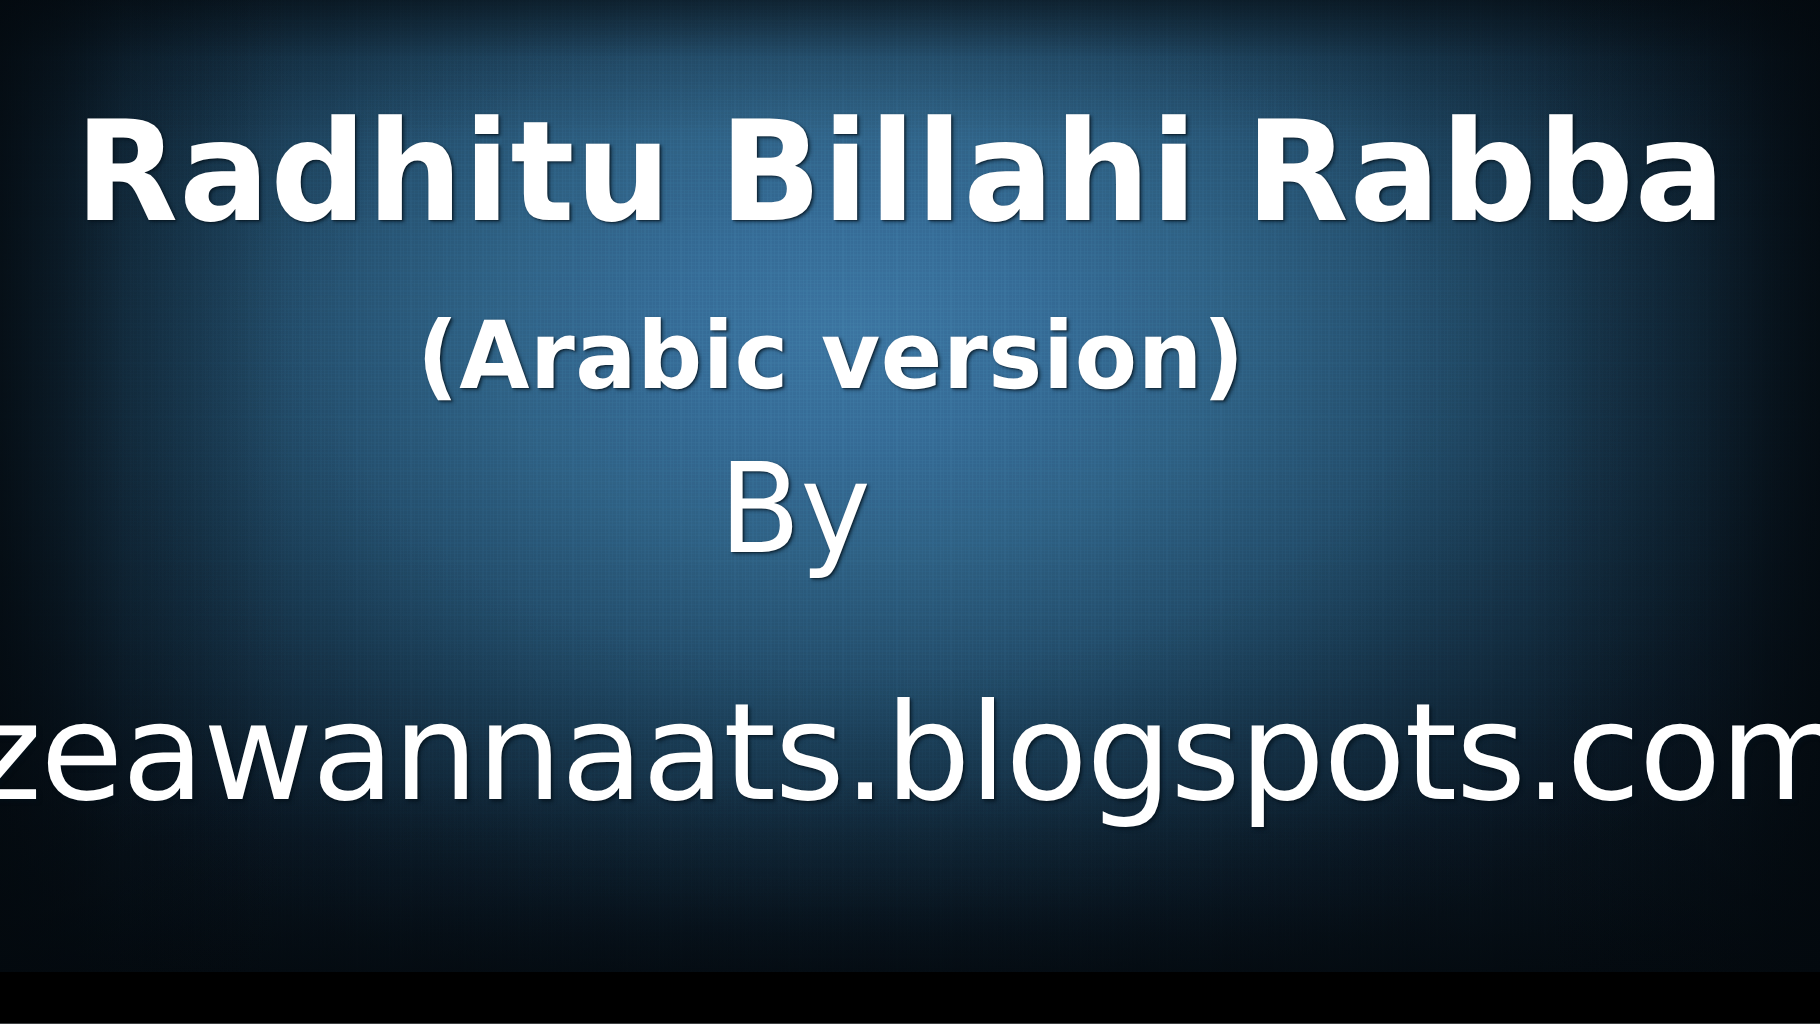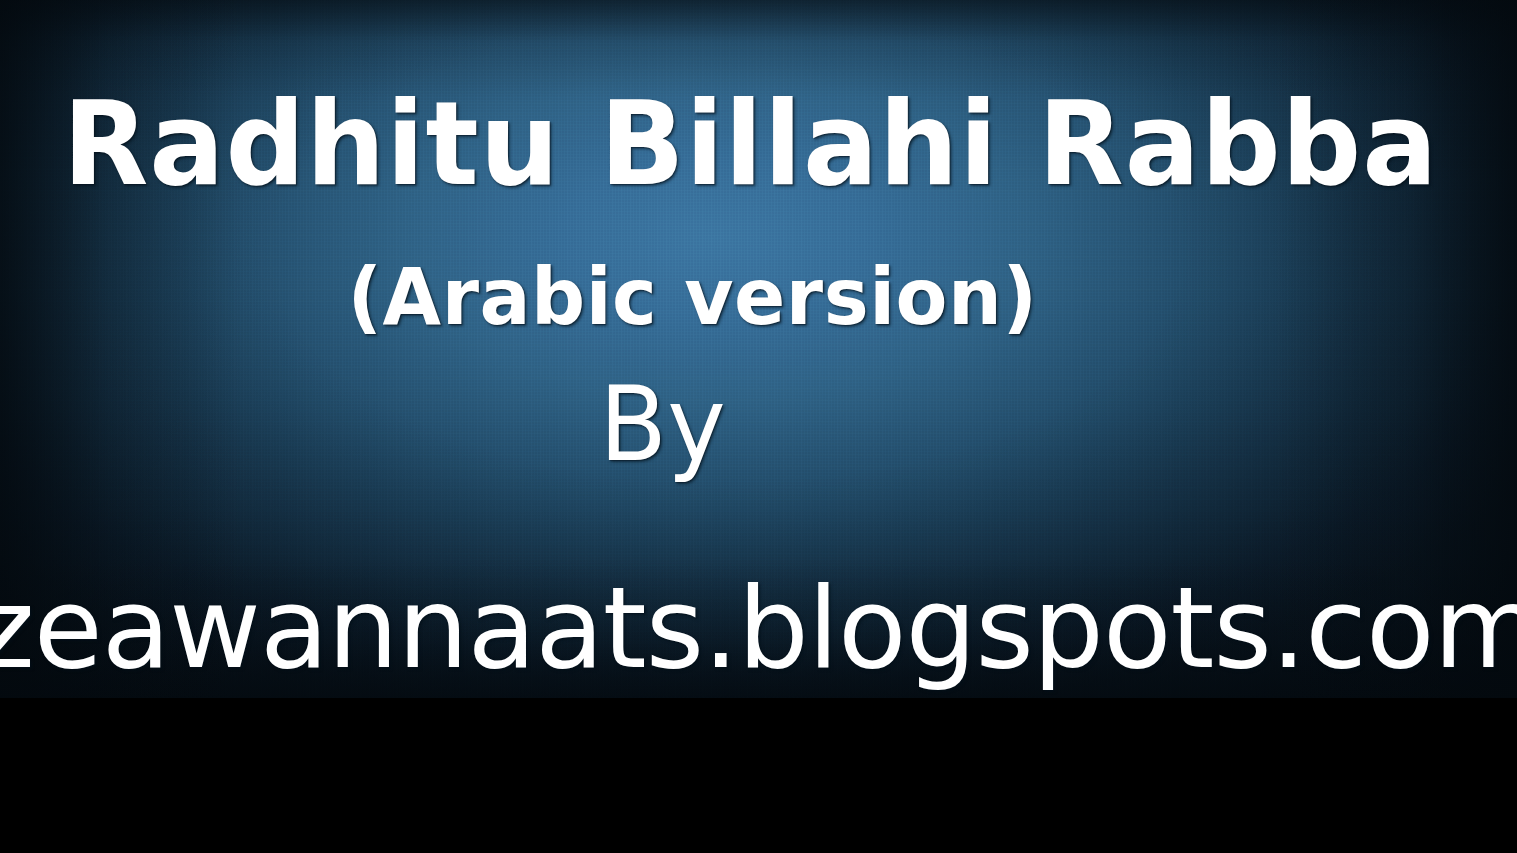--- a/index.html
+++ b/index.html
@@ -5,21 +5,21 @@
 <style>
   html, body {
     margin: 0;
     padding: 0;
     background: #000;
   }
 
   #slide {
     position: relative;
     width: 1517px;
-    height: 698px;
+    height: 810px;
     overflow: hidden;
     font-family: "DejaVu Sans", sans-serif;
     
     background-color: #0c1b28;
   }
 
   
   .bg-base {
     position: absolute;
     inset: 0;

